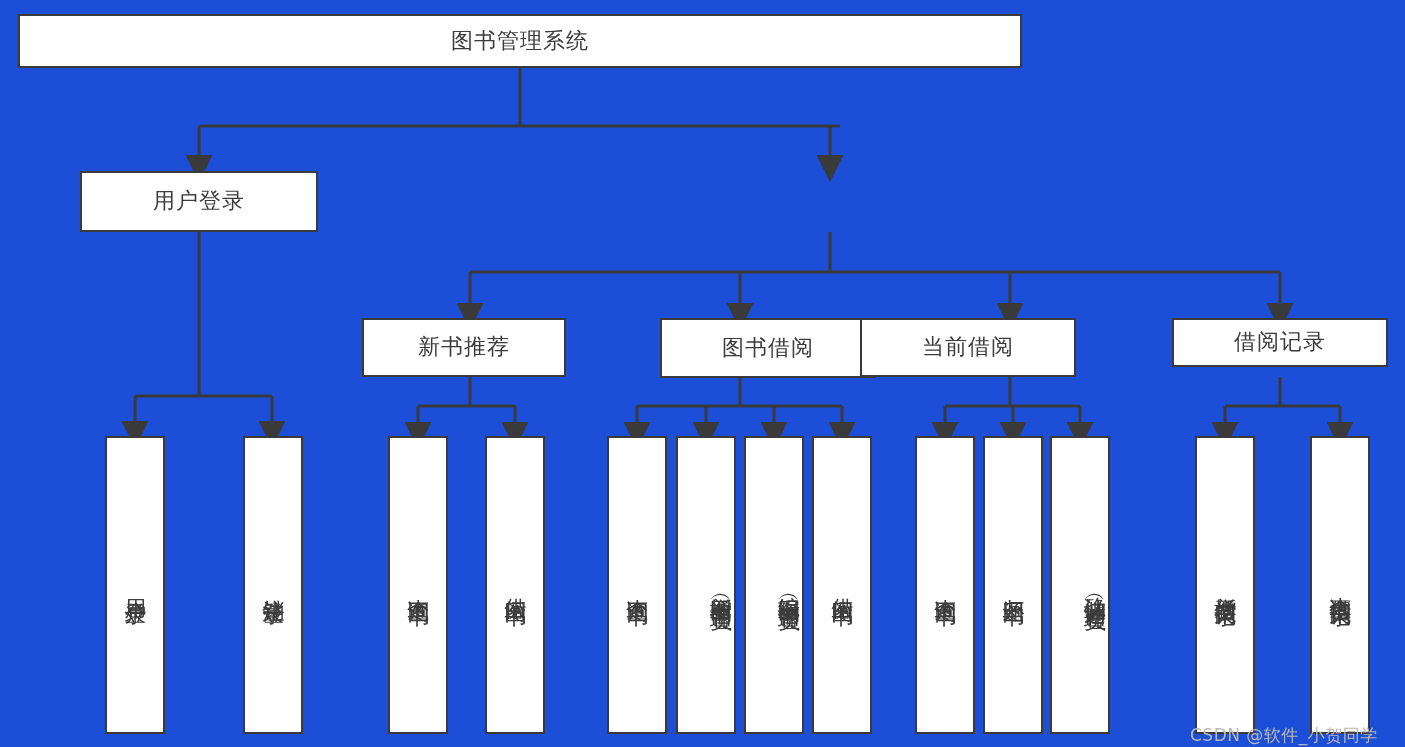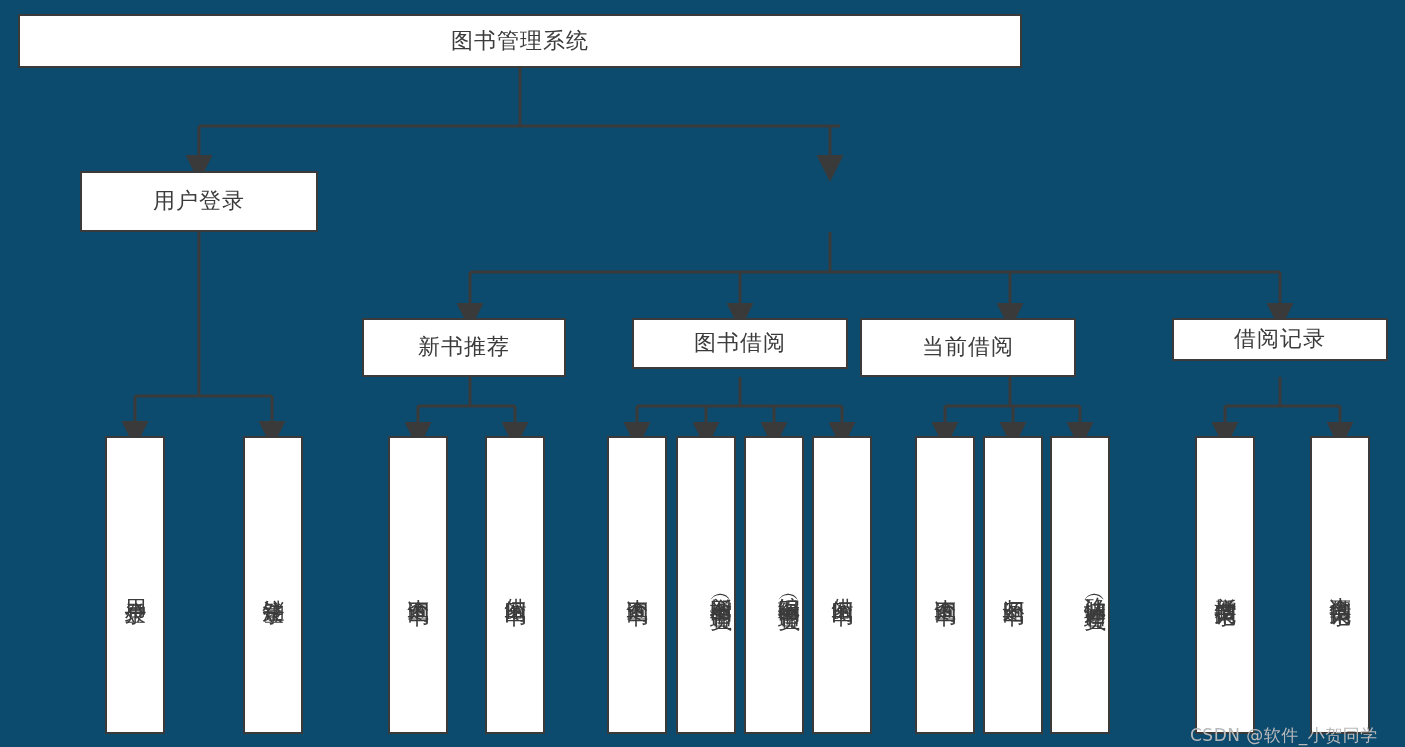--- a/index.html
+++ b/index.html
@@ -9,21 +9,21 @@
     background: #ffffff;
   }
   body {
     font-family: "DejaVu Sans", "Liberation Sans", sans-serif;
     color: #333333;
   }
   #canvas {
     position: relative;
     width: 1405px;
     height: 747px;
-    background: #0c4a6e;
+    background: #1d4ed8;
     overflow: hidden;
   }
   #connectors {
     position: absolute;
     left: 0;
     top: 0;
     width: 1405px;
     height: 747px;
     pointer-events: none;
   }
@@ -132,27 +132,27 @@
     <span>图书管理系统</span>
   </div>
 
   <div class="node node-h" style="left:80px; top:171px; width:238px; height:61px;">
     <span>用户登录</span>
   </div>
 
   <div class="node node-h" style="left:362px; top:318px; width:204px; height:59px;">
     <span>新书推荐</span>
   </div>
-  <div class="node node-h" style="left:632px; top:318px; width:216px; height:51px;">
+  <div class="node node-h" style="left:660px; top:318px; width:216px; height:60px;">
     <span>图书借阅</span>
   </div>
   <div class="node node-h" style="left:860px; top:318px; width:216px; height:59px;">
     <span>当前借阅</span>
   </div>
-  <div class="node node-h" style="left:1172px; top:318px; width:216px; height:43px;">
+  <div class="node node-h" style="left:1172px; top:318px; width:216px; height:49px;">
     <span>借阅记录</span>
   </div>
 
   <div class="node node-v center-v" style="left:105px; top:436px; width:60px; height:298px;">
     <span>用户登录</span>
   </div>
   <div class="node node-v center-v" style="left:243px; top:436px; width:60px; height:298px;">
     <span>注销登录</span>
   </div>
 

